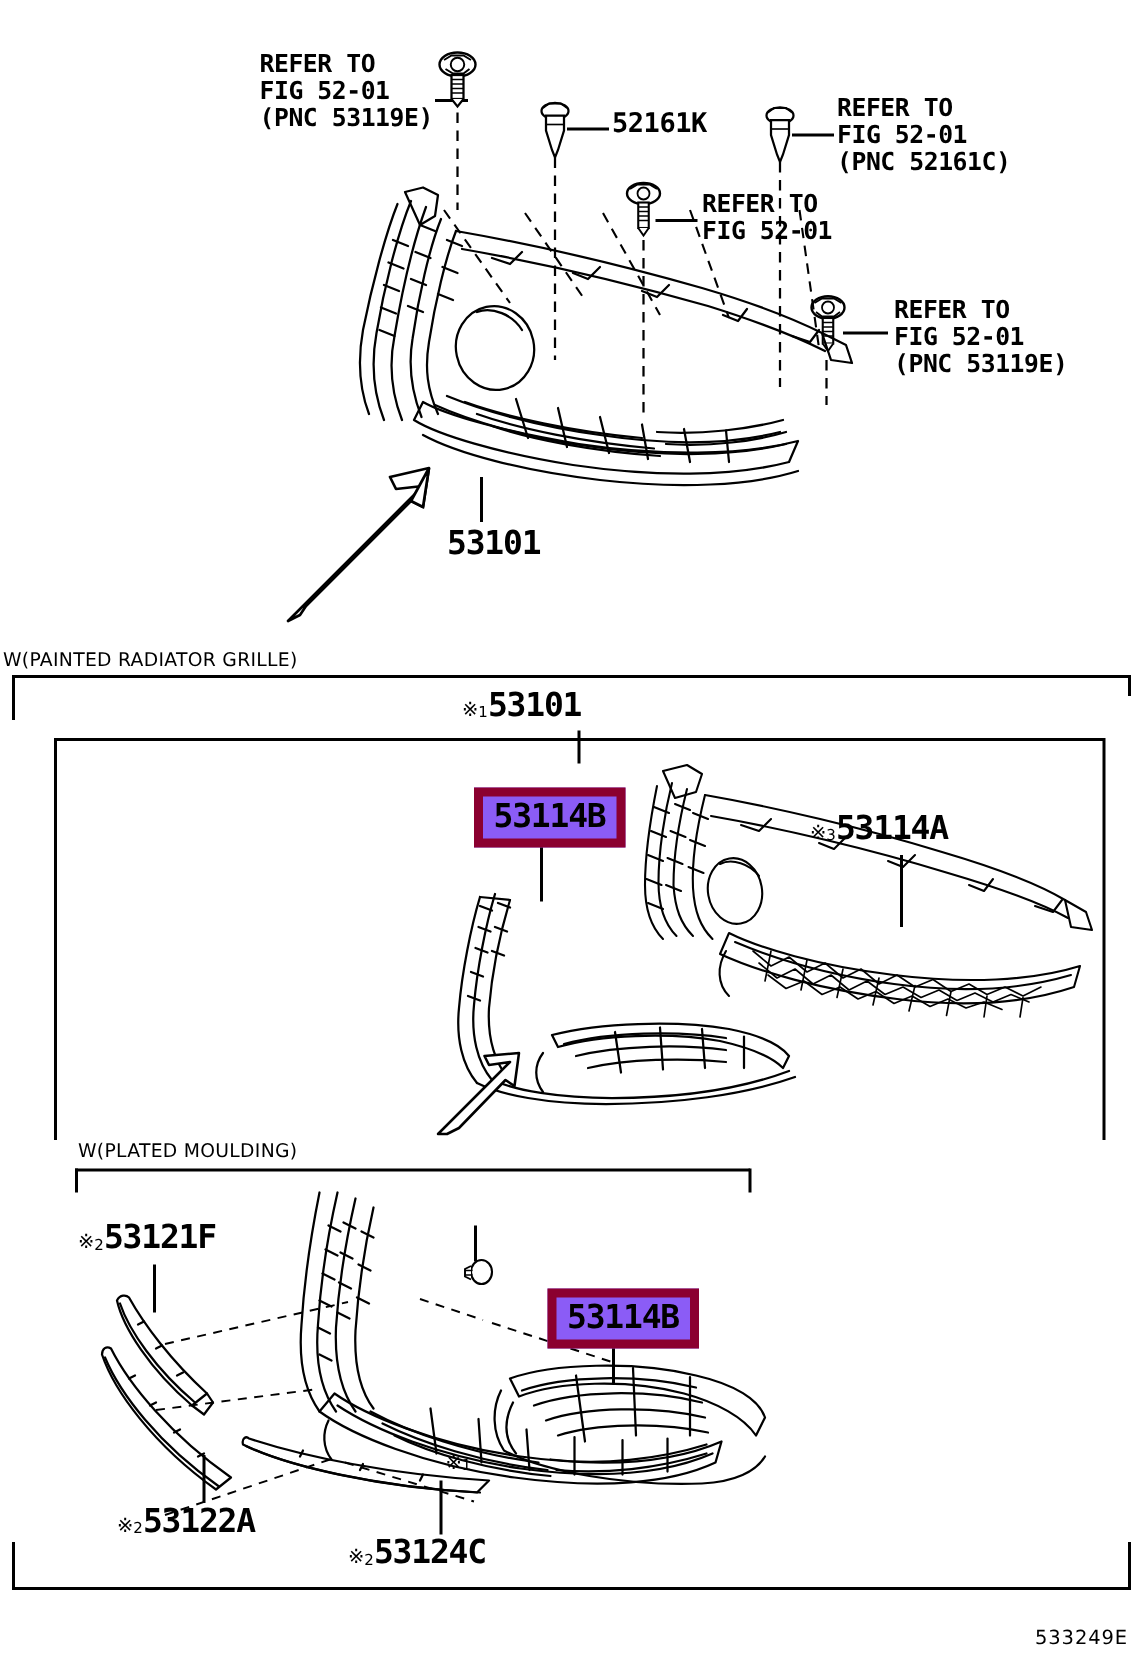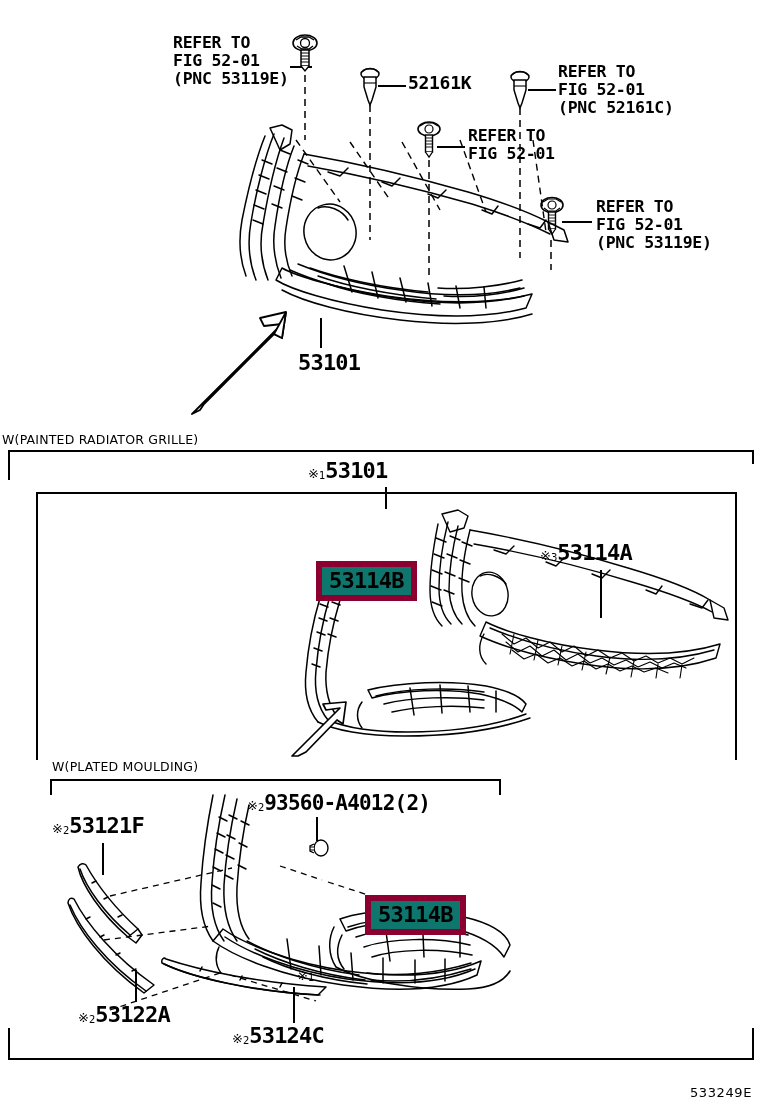--- a/index.html
+++ b/index.html
@@ -72,25 +72,24 @@
   .diagram-code {
     font-family: "DejaVu Sans", "Liberation Sans", sans-serif;
     font-size: 13px;
     letter-spacing: 0.6px;
     white-space: pre;
   }
 
   
   .hl-box {
     border: 6px solid #8B0030;
-    background: #0f766e;
+    background: #8b5cf6;
     padding: 1px 7px 2px 7px;
     display: inline-block;
     box-sizing: border-box;
-    margin-top: 36px;
   }
   .hl-box .partnum { font-size: 22px; }
 
   
   .rule-h { background: #000; height: 2px; }
   .rule-v { background: #000; width: 2px; }
   .rule-h-thin { background: #000; height: 1.5px; }
   .rule-v-thin { background: #000; width: 1.5px; }
 
   .leader { background: #000; width: 1.6px; }
@@ -334,23 +333,20 @@
   </div>
 
   <div class="abs" style="left:0; top:755px; width:760px; height:310px;">
 
     <div class="abs section-cap" style="left:52px; top:4px;"><span>W(PLATED MOULDING)</span></div>
 
     <div class="abs rule-h-thin" style="left:50px; top:24px; width:450px;"></div>
     <div class="abs rule-v-thin" style="left:50px; top:24px; height:16px;"></div>
     <div class="abs rule-v-thin" style="left:499px; top:24px; height:16px;"></div>
 
-    <div class="abs" style="left:247px; top:36px;">
-      <span class="mark"><span>※</span><span class="mark-sub">2</span></span><span class="partnum-sm">93560-A4012(2)</span>
-    </div>
     <div class="abs leader" style="left:316px; top:62px; height:24px;"></div>
 
     <svg class="abs" style="left:308px; top:84px;" width="22" height="20" viewBox="0 0 22 20">
       <ellipse cx="13" cy="9" rx="7" ry="8" fill="#fff" stroke="#000" stroke-width="1.4"></ellipse>
       <path d="M6 5 L2 7 L2 12 L6 14" fill="#fff" stroke="#000" stroke-width="1.3"></path>
       <path d="M2 8 h5 M2 11 h5" stroke="#000" stroke-width="1"></path>
     </svg>
 
     <div class="abs" style="left:52px; top:58px;">
       <span class="mark"><span>※</span><span class="mark-sub">2</span></span><span class="partnum">53121F</span>

